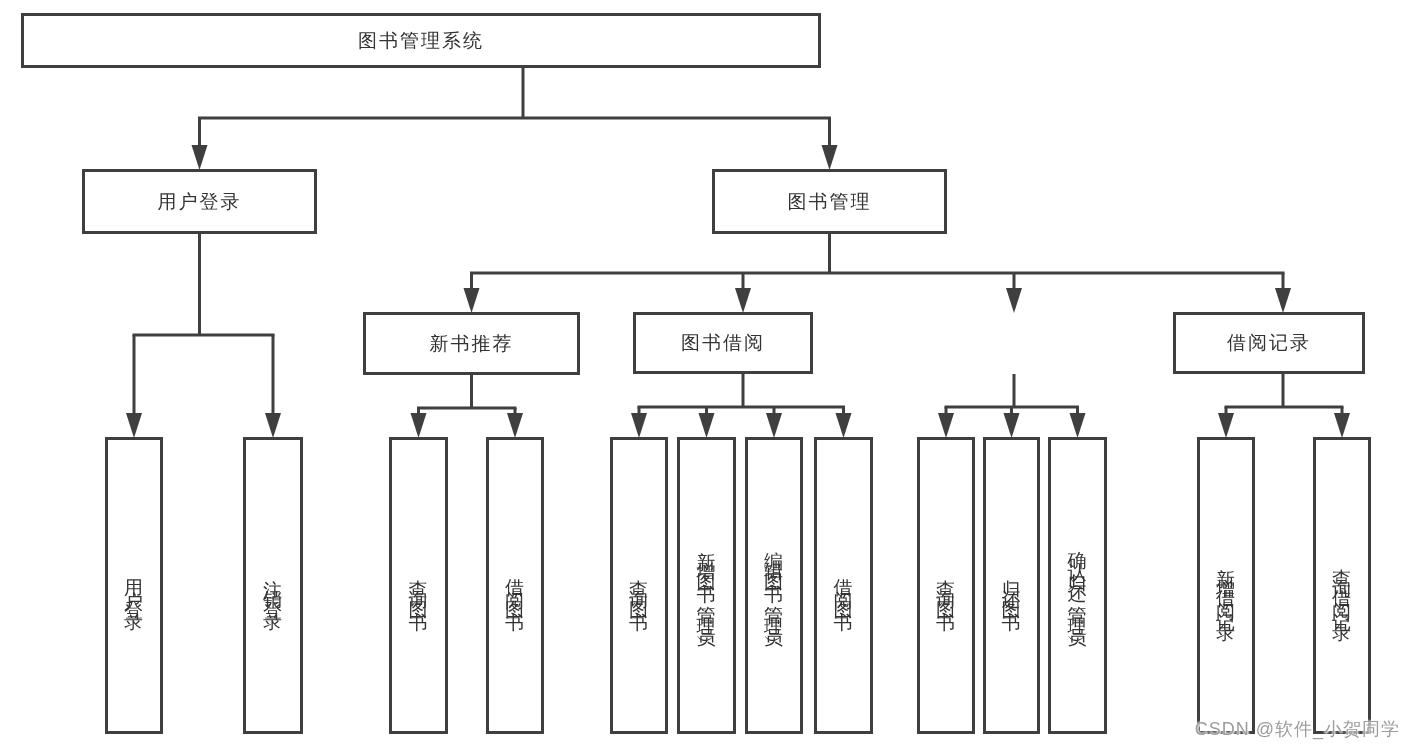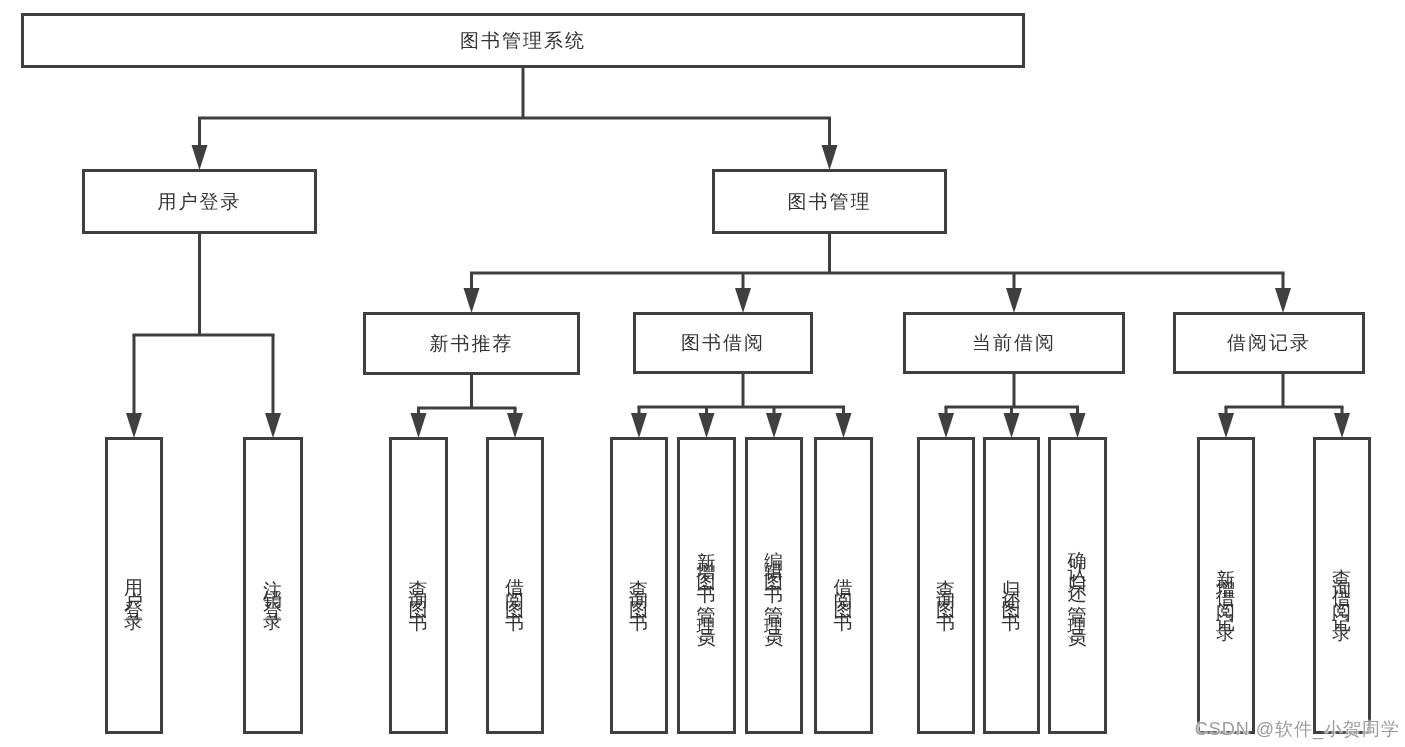--- a/index.html
+++ b/index.html
@@ -34,21 +34,21 @@
     right:5px;bottom:6px;
     font-size:18px;
     letter-spacing:1px;
     color:#9c9c9c;
     text-shadow:0 0 2px #fff,0 0 3px #fff,1px 1px 2px #fff;
     z-index:5;
     white-space:nowrap;
     text-align:center;
   }
   
-  #n-root{left:21px;top:13px;width:1004px;height:55px;}
+  #n-root{left:21px;top:13px;width:800px;height:55px;}
   #n-user-login{left:82px;top:169px;width:235px;height:65px;}
   #n-book-mgmt{left:712px;top:169px;width:235px;height:65px;}
   #n-new-book-rec{left:363px;top:312px;width:217px;height:63px;}
   #n-book-borrow{left:633px;top:312px;width:180px;height:62px;}
   #n-current-borrow{left:903px;top:312px;width:222px;height:62px;}
   #n-borrow-records{left:1173px;top:312px;width:192px;height:62px;}
   #n-ul-login{left:105px;top:437px;width:58px;height:297px;}
   #n-ul-logout{left:243px;top:437px;width:60px;height:297px;}
   #n-nb-query{left:389px;top:437px;width:59px;height:297px;}
   #n-nb-borrow{left:486px;top:437px;width:58px;height:297px;}
@@ -132,23 +132,20 @@
   <div class="nodebox hbox" id="n-book-mgmt">
     <span>图书管理</span>
   </div>
 
   <div class="nodebox hbox" id="n-new-book-rec">
     <span>新书推荐</span>
   </div>
   <div class="nodebox hbox" id="n-book-borrow">
     <span>图书借阅</span>
   </div>
-  <div class="nodebox hbox" id="n-current-borrow">
-    <span>当前借阅</span>
-  </div>
   <div class="nodebox hbox" id="n-borrow-records">
     <span>借阅记录</span>
   </div>
 
   <div class="nodebox vbox" id="n-ul-login">
     <span>用户登录</span>
   </div>
   <div class="nodebox vbox" id="n-ul-logout">
     <span>注销登录</span>
   </div>

